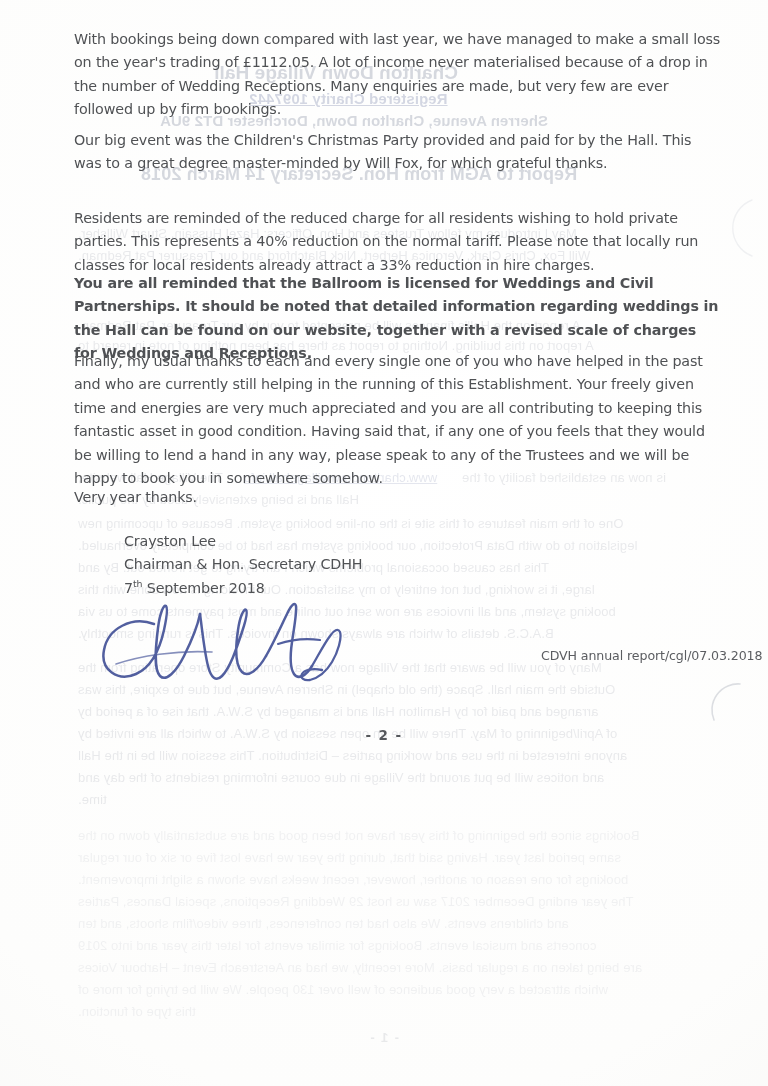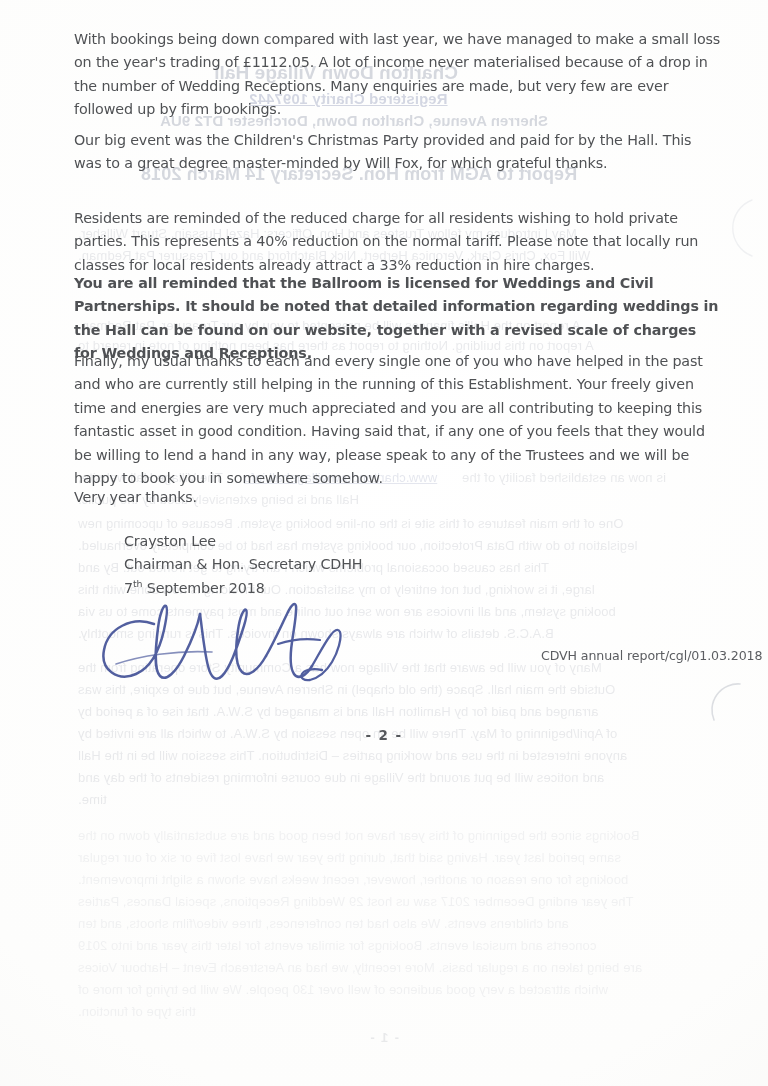--- a/index.html
+++ b/index.html
@@ -253,21 +253,21 @@
     <div class="para" style="top:350px;">Finally, my usual thanks to each and every single one of you who have helped in the past and who are currently still helping in the running of this Establishment.      Your freely given time and energies are very much appreciated and you are all contributing to keeping this fantastic asset in good condition.      Having said that, if any one of you feels that they would be willing to lend a hand in any way, please speak to any of the Trustees and we will be happy to book you in somewhere somehow.</div>
 
     <div class="thanks" style="top:489px;">Very year thanks.</div>
 
     <div class="sig-block" style="top:530px;">
       <div>Crayston Lee</div>
       <div>Chairman &amp; Hon. Secretary CDHH</div>
       <div><span>7</span><sup>th</sup><span> September 2018</span></div>
     </div>
 
-    <div class="footer-ref">CDVH annual report/cgl/01.03.2018</div>
+    <div class="footer-ref">CDVH annual report/cgl/07.03.2018</div>
 
     <div class="page-number">- 2 -</div>
   </div>
 
   <div id="signature">
     <svg viewBox="0 0 268 92" aria-hidden="true">
       <g fill="none" stroke="#3b4a93" stroke-linecap="round" stroke-linejoin="round" opacity="0.88">
         <path d="M62 26 C40 18, 16 30, 12 52 C8 72, 26 84, 44 76 C60 69, 68 50, 72 32 C75 18, 76 10, 74 8 C72 6, 68 14, 66 30 C63 54, 62 72, 68 78 C74 84, 84 74, 92 58 C100 42, 106 26, 108 16" stroke-width="2.5"></path>
         <path d="M108 16 C110 30, 112 52, 116 68 C119 80, 124 84, 130 78 C138 70, 144 52, 150 34 C154 22, 156 14, 154 12 C152 10, 148 18, 146 32 C143 52, 144 68, 150 74 C156 80, 166 72, 174 58" stroke-width="2.5"></path>
         <path d="M174 58 C182 44, 190 26, 196 14 C200 6, 203 4, 204 8 C205 14, 202 30, 200 44 C198 58, 198 70, 202 76 C206 82, 214 78, 220 68" stroke-width="2.5"></path>

